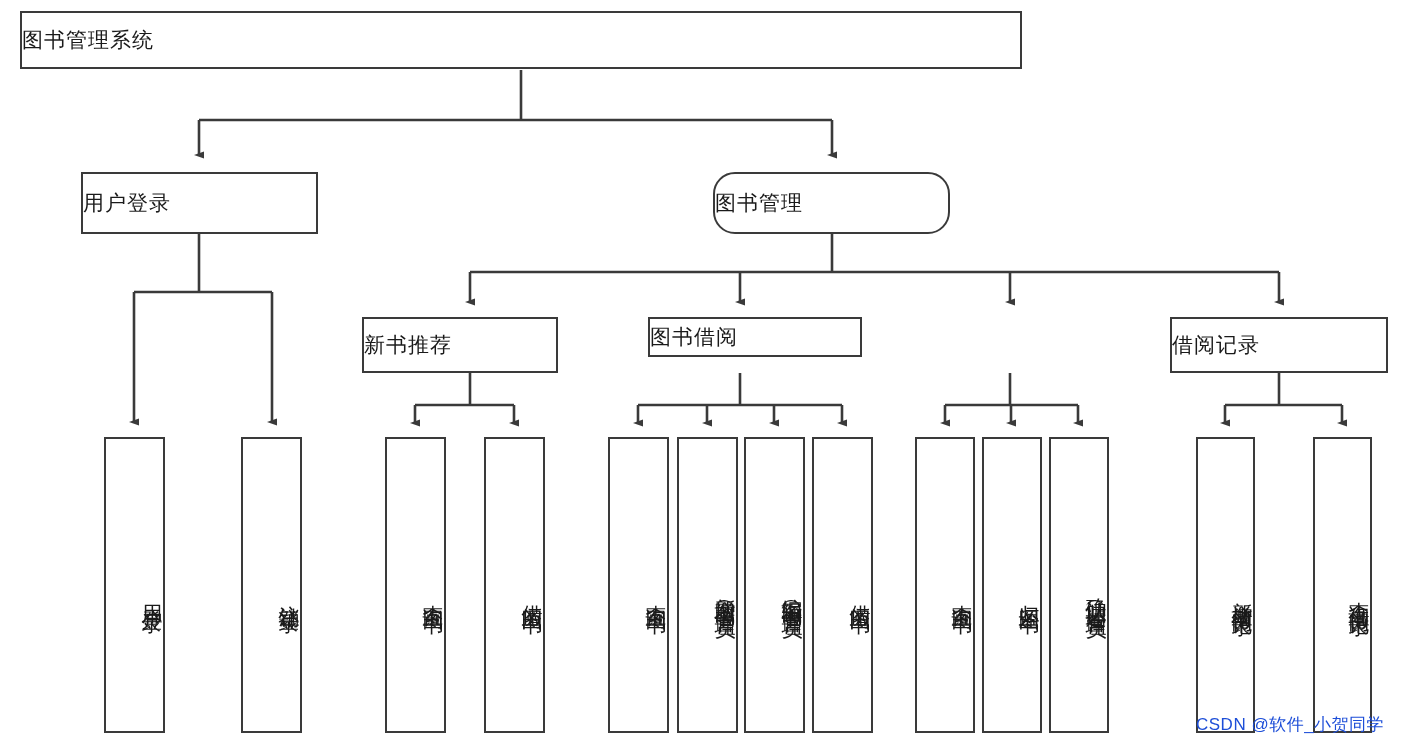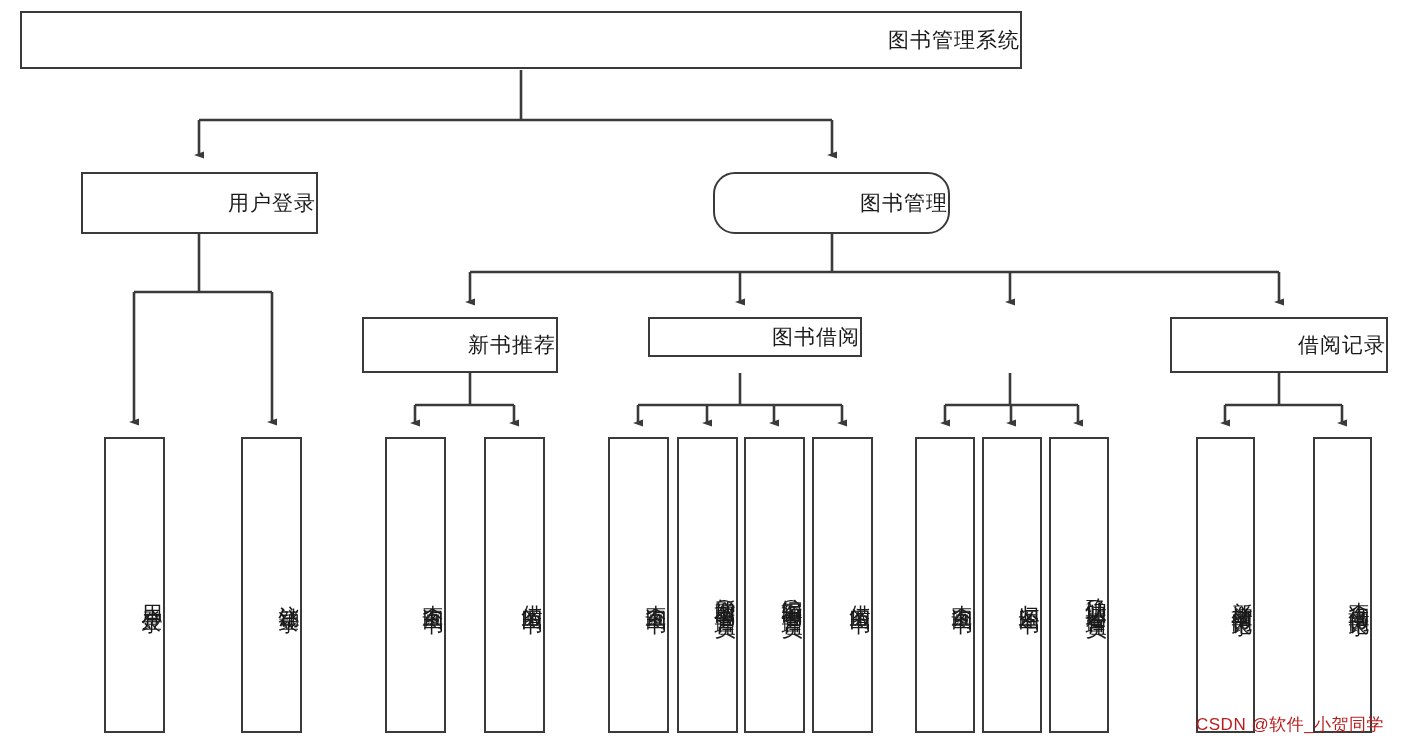--- a/index.html
+++ b/index.html
@@ -23,21 +23,21 @@
     height: 747px;
     pointer-events: none;
   }
   .node {
     position: absolute;
     box-sizing: border-box;
     border: 2.5px solid #3a3a3a;
     background: #ffffff;
     display: flex;
     align-items: center;
-    justify-content: flex-end;
+    justify-content: flex-start;
     color: #1a1a1a;
   }
   .node.horiz {
     font-size: 21px;
     letter-spacing: 1px;
   }
   .node.vert {
     writing-mode: vertical-rl;
     text-orientation: upright;
     font-size: 21px;
@@ -49,21 +49,21 @@
   }
   .node-label {
     display: block;
     white-space: nowrap;
   }
   #watermark {
     position: absolute;
     left: 1196px;
     top: 713px;
     font-size: 17px;
-    color: #b91c1c;
+    color: #1d4ed8;
     white-space: nowrap;
     letter-spacing: 0.5px;
   }
 </style>
 </head>
 <body>
 
 <div id="canvas">
 
   <svg id="wires" viewBox="0 0 1405 747">

